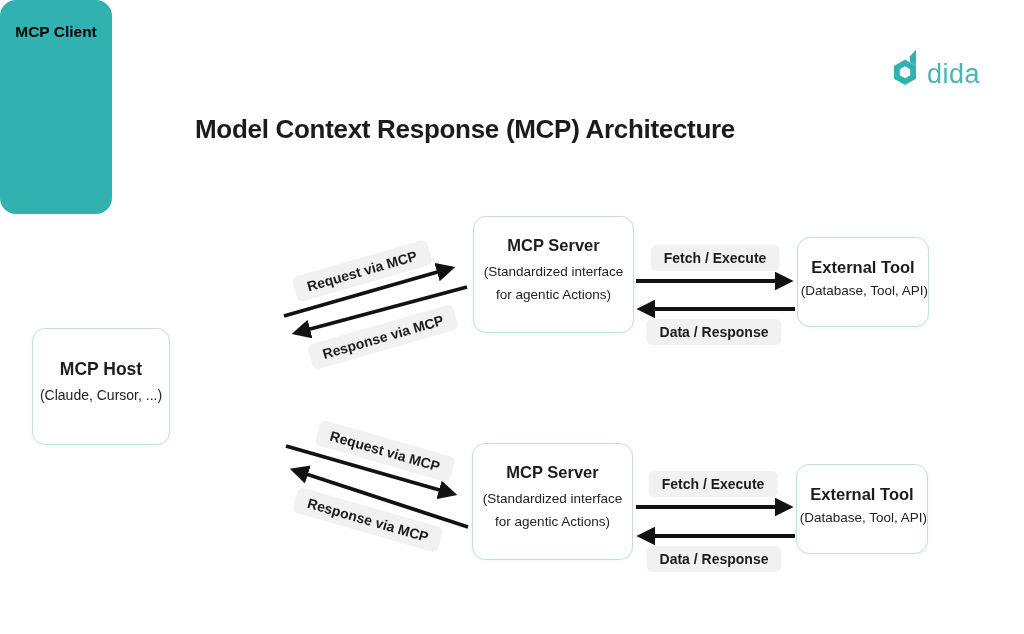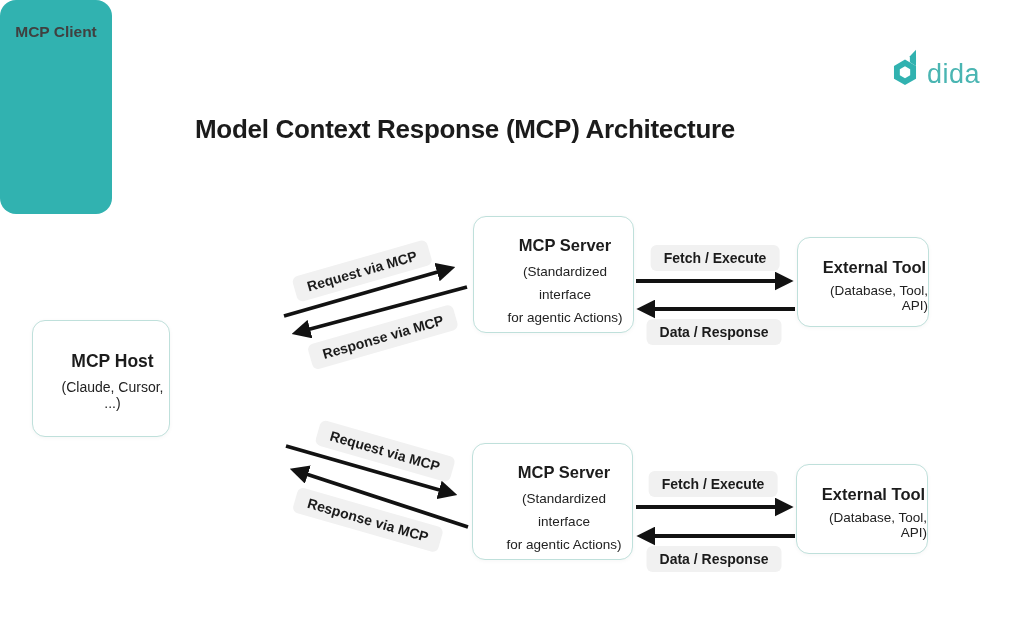--- a/index.html
+++ b/index.html
@@ -10,32 +10,32 @@
   .title{
     position:absolute;left:465px;top:114px;transform:translateX(-50%);
     font-size:26px;font-weight:bold;letter-spacing:-0.3px;white-space:nowrap;color:#1b1b1b;
   }
   
   .logo{position:absolute;top:40px;right:44px;display:flex;align-items:center;gap:7px;}
   .logo-text{font-size:27px;font-weight:400;color:#4ab5b2;letter-spacing:0.5px;line-height:1;margin-top:10px;text-align:center;}
   
   .node{
     position:absolute;background:#ffffff;border:1.6px solid #bfe0db;border-radius:13px;
-    box-sizing:border-box;text-align:center;box-shadow:0 1px 4px rgba(0,0,0,0.04);padding-left:23px;
+    box-sizing:border-box;text-align:center;box-shadow:0 1px 4px rgba(0,0,0,0.04);
   }
   .node .n-title{font-weight:bold;}
   .node .n-sub{color:#222;}
-  .host{left:32px;top:320px;width:138px;height:117px;padding-top:30px;}
+  .host{left:32px;top:328px;width:138px;height:117px;padding-top:30px;}
   .host .n-title{font-size:17.5px;margin-bottom:7px;}
   .host .n-sub{font-size:14px;}
   .client{
     left:165px;top:276px;width:112px;height:191px;background:#31b2b0;border:none;
     border-radius:16px;text-align:center;padding-top:23px;box-shadow:none;
   }
-  .client .n-title{color:#404040;font-size:15.5px;font-weight:bold;}
+  .client .n-title{color:#000000;font-size:15.5px;font-weight:bold;}
   .server{width:161px;height:117px;padding-top:19px;}
   .server-top{left:473px;top:216px;}
   .server-bottom{left:472px;top:443px;}
   .server .n-title{font-size:16.5px;margin-bottom:6px;}
   .server .n-sub{font-size:13.5px;line-height:1.7;}
   .tool{width:132px;height:90px;padding-top:20px;}
   .tool-top{left:797px;top:237px;}
   .tool-bottom{left:796px;top:464px;}
   .tool .n-title{font-size:16.5px;margin-bottom:6px;}
   .tool .n-sub{font-size:13.5px;text-align:right;}

